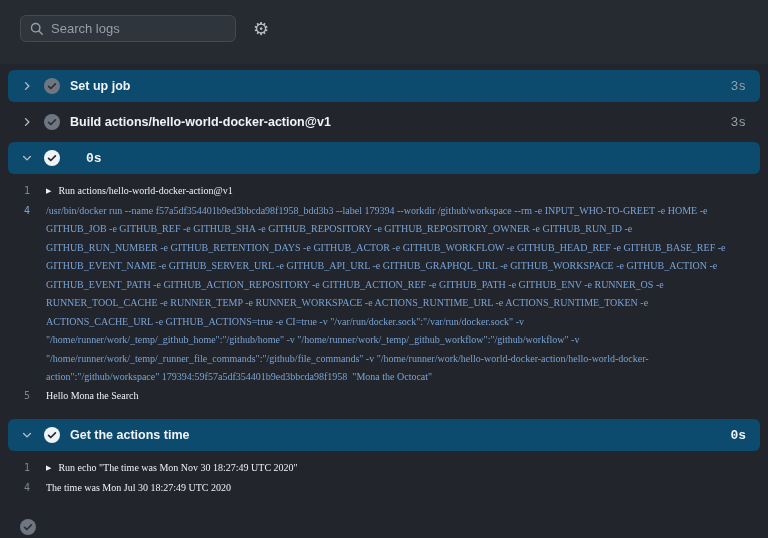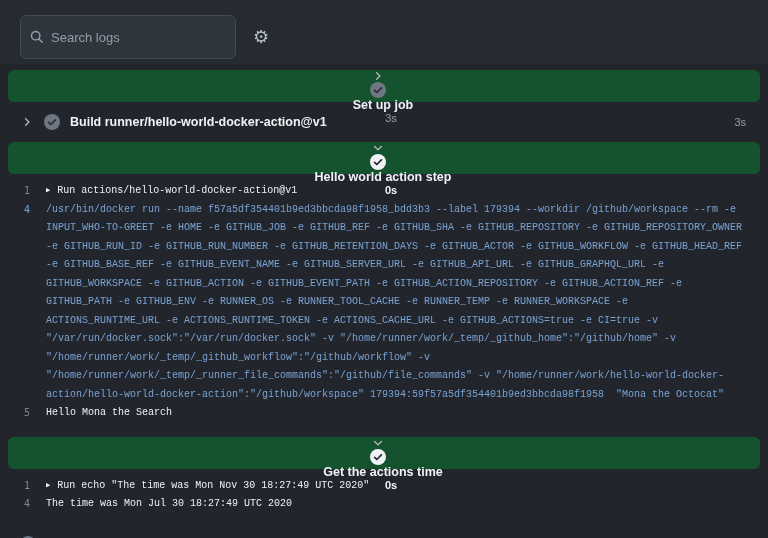--- a/index.html
+++ b/index.html
@@ -15,21 +15,21 @@
     height: 64px;
     padding: 12px 16px 10px 20px;
     display: flex;
     justify-content: space-between;
     align-items: flex-start;
   }
   .job-title { font-size: 16px; font-weight: 700; color: #f0f3f6; line-height: 20px; }
   .job-subtitle { font-size: 12px; color: #969ea8; margin-top: 3px; }
   .header-right { display: flex; align-items: center; margin-top: 3px; }
   .search-box {
-    width: 216px; height: 44px;
+    width: 216px; height: 27px;
     background: #2f353d;
     border: 1px solid #434a52;
     border-radius: 6px;
     display: flex; align-items: center;
     padding: 0 9px;
   }
   .search-box svg { flex: 0 0 auto; margin-right: 7px; }
   .search-box input {
     background: transparent; border: none; outline: none;
     color: #d6dbe1; font-size: 13px; width: 100%;
@@ -46,48 +46,48 @@
   .log-viewer { padding-top: 6px; }
   .step { margin-bottom: 4px; }
   .step-header {
     height: 32px;
     margin: 0 8px;
     border-radius: 6px;
     display: flex; align-items: center;
     padding: 0 14px 0 12px;
     cursor: pointer;
   }
-  .step-header.hl { background: #14532d; flex-direction: column; }
+  .step-header.hl { background: #0c4a6e; }
   .chev {
     width: 14px; display: inline-flex; justify-content: center; align-items: center;
     color: #b6bdc6; margin-right: 10px; flex: 0 0 auto;
   }
   .chev svg { display: block; }
   .chev.down svg { transform: rotate(90deg); }
   .check { display: inline-flex; margin-right: 10px; flex: 0 0 auto; }
   .check.done { color: #6e7681; }
   .check.done-bright { color: #f0f3f6; }
   .step-label { font-size: 12.5px; font-weight: 600; color: #f0f3f6; flex: 1 1 auto; }
   .step-duration {
-    font-family: Liberation Sans, sans-serif;
-    font-size: 11px; color: #969ea8; flex: 0 0 auto; margin-left: 16px;
+    font-family: Liberation Mono, monospace;
+    font-size: 13px; color: #969ea8; flex: 0 0 auto; margin-left: 16px;
   }
   .step-duration.bright { color: #f0f3f6; font-weight: 700; }
   
   .step-logs { padding: 8px 12px 10px 0; }
   .log-line { display: flex; align-items: flex-start; }
   .log-num {
     flex: 0 0 46px; text-align: right; padding-right: 16px;
     font-family: "DejaVu Sans Mono", "Liberation Mono", monospace;
     font-size: 10px; line-height: 18.5px; color: #7d8590;
     user-select: none;
   }
   .log-text {
     flex: 1 1 auto;
-    font-family: Liberation Mono, monospace;
+    font-family: Liberation Serif, serif;
     font-size: 10px; line-height: 18.5px; color: #eef1f4;
     white-space: pre-wrap; overflow-wrap: break-word;
     padding-right: 10px;
   }
   .log-line.command .log-num, .log-line.command .log-text { color: #79a2d4; }
   .tri { font-size: 7px; color: #eef1f4; margin-right: 7px; position: relative; top: -1px; }
 </style>
 </head>
 <body>
 
@@ -128,38 +128,37 @@
           <svg width="12" height="12" viewBox="0 0 16 16" fill="none">
             <path d="M6 3.5l4.5 4.5L6 12.5" stroke="currentColor" stroke-width="1.8" stroke-linecap="round" stroke-linejoin="round"></path>
           </svg>
         </span>
         <span class="check done">
           <svg width="16" height="16" viewBox="0 0 16 16">
             <circle cx="8" cy="8" r="8" fill="currentColor"></circle>
             <path d="M4.6 8.3l2.2 2.2 4.6-4.7" stroke="#2b3036" stroke-width="1.7" fill="none" stroke-linecap="round" stroke-linejoin="round"></path>
           </svg>
         </span>
-        <span class="step-label">Build runner/hello-world-docker-action@v1</span>
+        <span class="step-label">Build actions/hello-world-docker-action@v1</span>
         <span class="step-duration">3s</span>
       </div>
     </div>
     <div class="step">
       <div class="step-header hl">
         <span class="chev down">
           <svg width="12" height="12" viewBox="0 0 16 16" fill="none">
             <path d="M6 3.5l4.5 4.5L6 12.5" stroke="currentColor" stroke-width="1.8" stroke-linecap="round" stroke-linejoin="round"></path>
           </svg>
         </span>
         <span class="check done-bright">
           <svg width="16" height="16" viewBox="0 0 16 16">
             <circle cx="8" cy="8" r="8" fill="currentColor"></circle>
             <path d="M4.6 8.3l2.2 2.2 4.6-4.7" stroke="#262b32" stroke-width="1.7" fill="none" stroke-linecap="round" stroke-linejoin="round"></path>
           </svg>
         </span>
-        <span class="step-label">Hello world action step</span>
         <span class="step-duration bright">0s</span>
       </div>
       <div class="step-logs">
         <div class="log-line">
           <span class="log-num">1</span>
           <span class="log-text"><span class="tri">▶</span>Run actions/hello-world-docker-action@v1</span>
         </div>
         <div class="log-line command">
           <span class="log-num">4</span>
           <span class="log-text">/usr/bin/docker run --name f57a5df354401b9ed3bbcda98f1958_bdd3b3 --label 179394 --workdir /github/workspace --rm -e INPUT_WHO-TO-GREET -e HOME -e GITHUB_JOB -e GITHUB_REF -e GITHUB_SHA -e GITHUB_REPOSITORY -e GITHUB_REPOSITORY_OWNER -e GITHUB_RUN_ID -e GITHUB_RUN_NUMBER -e GITHUB_RETENTION_DAYS -e GITHUB_ACTOR -e GITHUB_WORKFLOW -e GITHUB_HEAD_REF -e GITHUB_BASE_REF -e GITHUB_EVENT_NAME -e GITHUB_SERVER_URL -e GITHUB_API_URL -e GITHUB_GRAPHQL_URL -e GITHUB_WORKSPACE -e GITHUB_ACTION -e GITHUB_EVENT_PATH -e GITHUB_ACTION_REPOSITORY -e GITHUB_ACTION_REF -e GITHUB_PATH -e GITHUB_ENV -e RUNNER_OS -e RUNNER_TOOL_CACHE -e RUNNER_TEMP -e RUNNER_WORKSPACE -e ACTIONS_RUNTIME_URL -e ACTIONS_RUNTIME_TOKEN -e ACTIONS_CACHE_URL -e GITHUB_ACTIONS=true -e CI=true -v "/var/run/docker.sock":"/var/run/docker.sock" -v "/home/runner/work/_temp/_github_home":"/github/home" -v "/home/runner/work/_temp/_github_workflow":"/github/workflow" -v "/home/runner/work/_temp/_runner_file_commands":"/github/file_commands" -v "/home/runner/work/hello-world-docker-action/hello-world-docker-action":"/github/workspace" 179394:59f57a5df354401b9ed3bbcda98f1958  "Mona the Octocat"</span>

